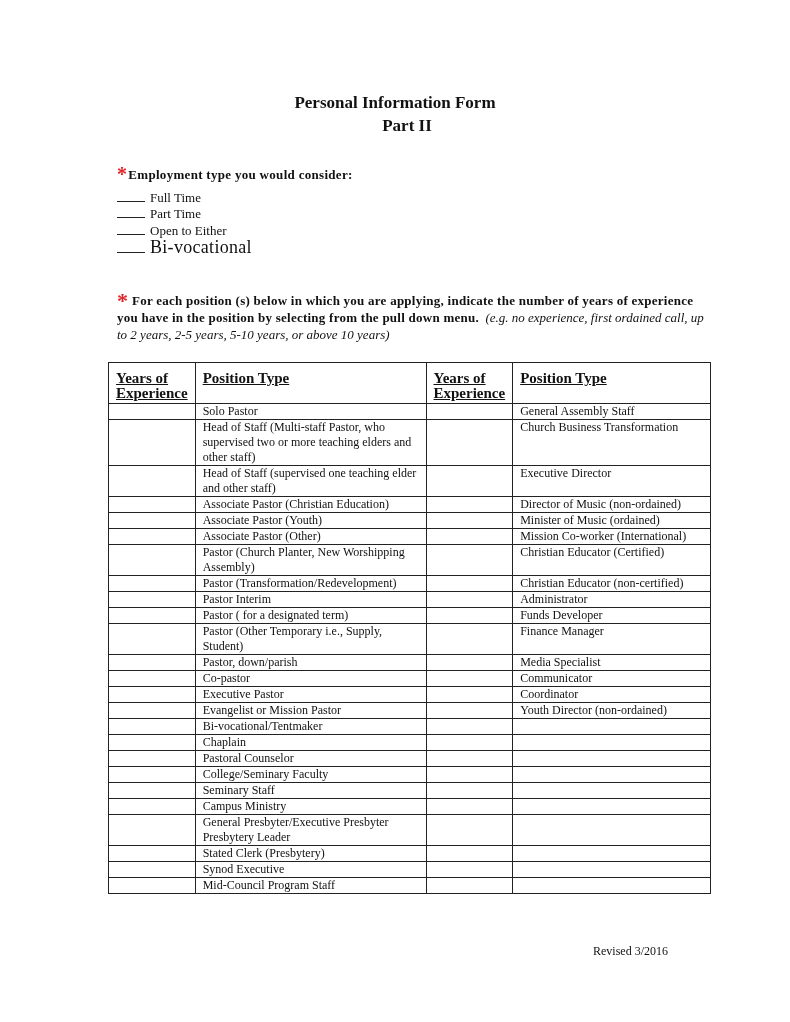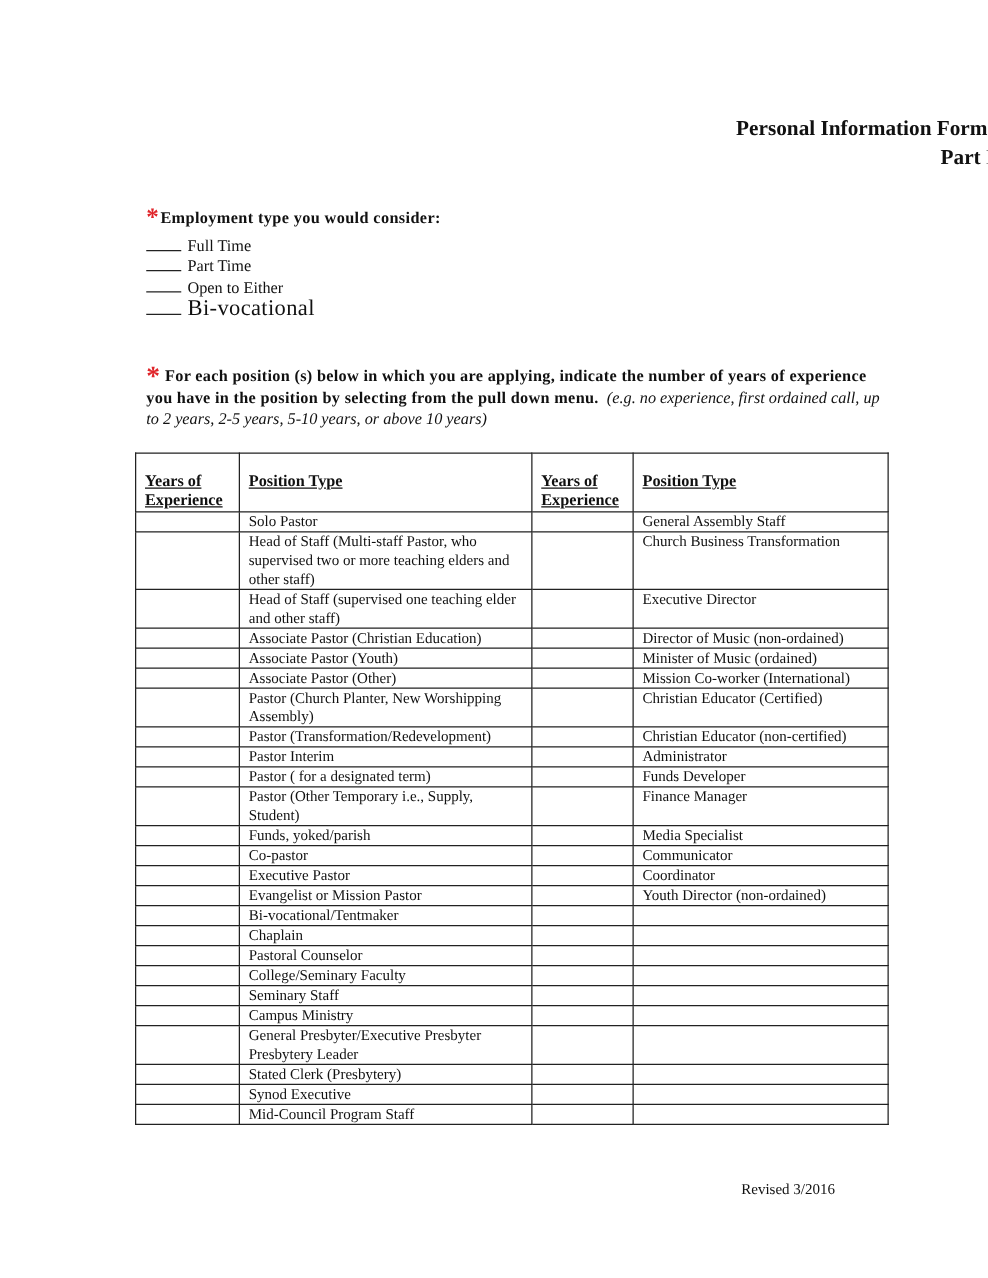--- a/index.html
+++ b/index.html
@@ -1,36 +1,36 @@
 <!DOCTYPE html>
 <html><head>
 <meta charset="utf-8">
 <style>
   html, body { margin: 0; padding: 0; background: #ffffff; }
   body { width: 790px; height: 1022px; position: relative; overflow: hidden;
          font-family: "Liberation Serif", "DejaVu Serif", serif; color: #111; }
-  .title { position: absolute; left: 0; width: 790px; text-align: right;
+  .title { position: absolute; left: 0; width: 790px; text-align: center;
            font-weight: bold; font-size: 17px; }
   .t1 { top: 93px; }
   .t2 { top: 116px; left: 12px; }
   .emp { position: absolute; left: 117px; top: 166px; font-size: 13px; line-height: 16.5px; }
   .emp-q { font-weight: bold; letter-spacing: 0.3px; margin-bottom: 6px; }
   .ast { color: #e0262b; font-size: 20px; font-weight: bold; vertical-align: -2px; margin-right: 1px; }
   .opt { font-size: 13px; }
   .opt.big { font-size: 18px; letter-spacing: 0.3px; }
   .blank { display: inline-block; width: 28px; border-bottom: 1px solid #222; margin-right: 5px; height: 11px; vertical-align: baseline; }
   .instr { position: absolute; left: 117px; top: 292px; width: 600px; font-size: 13px; line-height: 17px; }
   .instr .b { font-weight: bold; letter-spacing: 0.25px; }
   .instr .i { font-style: italic; }
   .instr .ast { font-size: 22px; vertical-align: -3px; margin-right: 4px; }
   table.pos { position: absolute; left: 108px; top: 362px; width: 603px;
               border-collapse: collapse; font-size: 12px; }
   table.pos td, table.pos th { border: 1.5px solid #222; padding: 0 7px; vertical-align: top;
               line-height: 15px; text-align: left; }
-  table.pos th { font-weight: bold; font-size: 13px; padding-top: 14px; padding-bottom: 2px; }
+  table.pos th { font-weight: bold; font-size: 15px; padding-top: 8px; padding-bottom: 2px; }
   table.pos th span { text-decoration: underline; }
   .c1 { width: 68px; } .c2 { width: 219px; } .c3 { width: 66px; } .c4 { width: 189px; }
   table.pos td { height: 14px; }
   .footer { position: absolute; left: 593px; top: 944px; font-size: 12px; }
 </style>
 </head>
 <body>
 
 <div class="title t1">Personal Information Form</div>
 <div class="title t2">Part II</div>
@@ -128,21 +128,21 @@
         <td>Funds Developer</td>
       </tr>
       <tr>
         <td></td>
         <td>Pastor (Other Temporary i.e., Supply, Student)</td>
         <td></td>
         <td>Finance Manager</td>
       </tr>
       <tr>
         <td></td>
-        <td>Funds, yoked/parish</td>
+        <td>Pastor, down/parish</td>
         <td></td>
         <td>Media Specialist</td>
       </tr>
       <tr>
         <td></td>
         <td>Co-pastor</td>
         <td></td>
         <td>Communicator</td>
       </tr>
       <tr>

